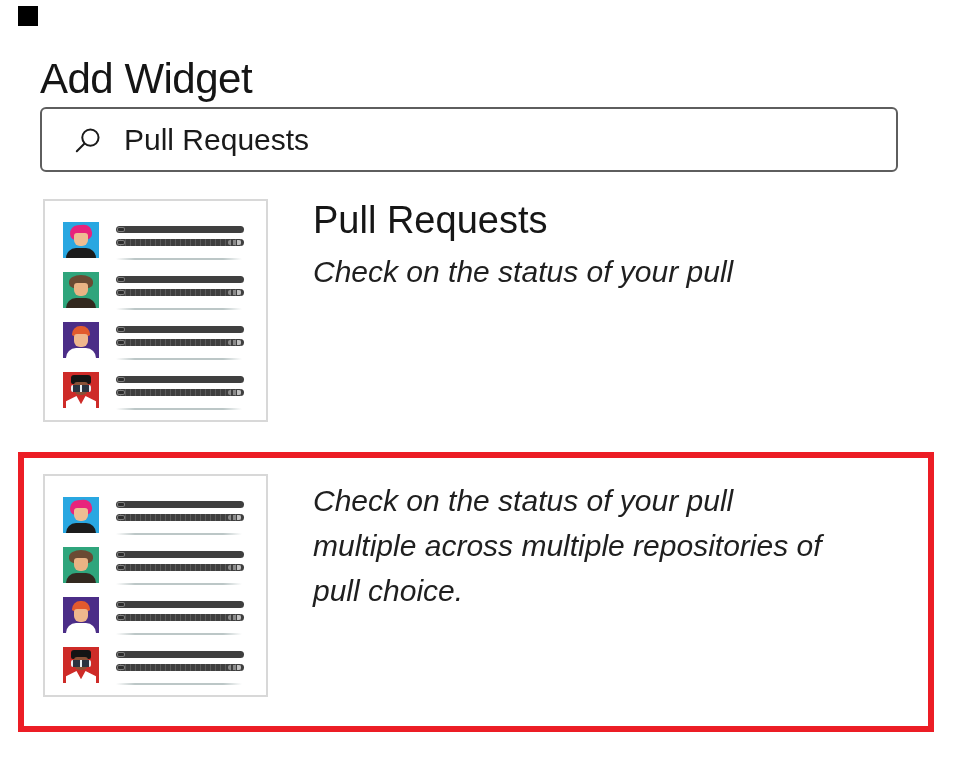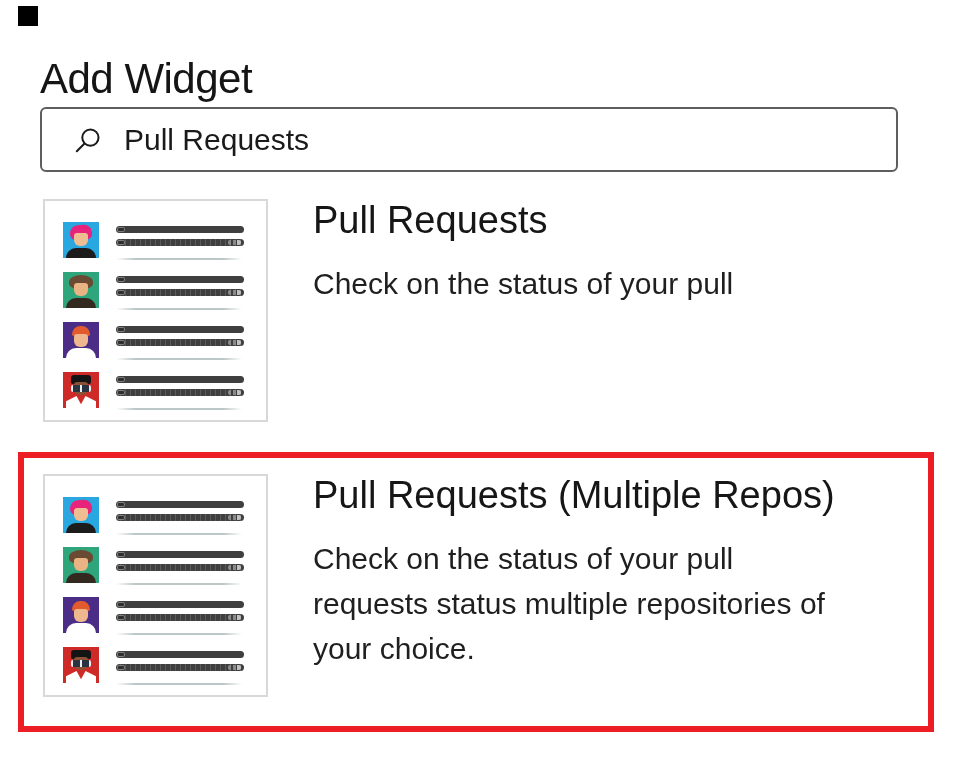--- a/index.html
+++ b/index.html
@@ -54,21 +54,21 @@
   .pv-bar{position:relative;height:7px;width:128px;border-radius:4px;background:#3f3f3f;}
   .pv-bar::before{content:"";position:absolute;left:1px;top:1px;bottom:1px;width:8px;border-radius:2px;
     background:#2e2e2e;box-shadow:inset 0 0 0 1px #808080;}
   .pv-bar.b2{margin-top:6px;background:repeating-linear-gradient(90deg,#3f3f3f 0 4px,#5b5b5b 4px 5px);}
   .pv-bar.b2::after{content:"";position:absolute;right:3px;top:1px;bottom:1px;width:13px;border-radius:2px;
     background:linear-gradient(90deg,#8a8a8a 0 3px,#3f3f3f 3px 5px,#8a8a8a 5px 8px,#3f3f3f 8px 9px,#c0c0c0 9px 13px);}
   .pv-sep{height:2px;width:126px;margin-top:12px;
     background:linear-gradient(90deg,rgba(188,199,199,0),#bcc7c7 15%,#bcc7c7 85%,rgba(188,199,199,0));}
   .text-col{position:absolute;left:289px;top:14px;}
   .w-title{font-size:38px;line-height:46px;font-weight:400;color:#161616;white-space:nowrap;}
-  .w-desc{margin-top:18px;font-size:30px;line-height:45px;font-weight:400;color:#1f1f1f;}
+  .w-desc{margin-top:6px;font-size:30px;line-height:45px;font-weight:400;color:#1f1f1f;font-style:italic;}
 </style>
 </head>
 <body>
 
 <div class="corner-mark"></div>
 
 <h1 class="page-title">Add Widget</h1>
 
 <div class="search-box">
   <svg width="32" height="32" viewBox="0 0 24 24" aria-hidden="true">
@@ -184,20 +184,19 @@
           <div class="av-glasses"></div>
         </div>
         <div class="pv-lines">
           <div class="pv-bar b1"></div>
           <div class="pv-bar b2"></div>
           <div class="pv-sep"></div>
         </div>
       </div>
     </div>
   <div class="text-col">
-    <div class="w-title">Pull Requests (Multiple Repos)</div>
     <div class="w-desc">
         <div>Check on the status of your pull</div>
-        <div>requests status multiple repositories of</div>
-        <div>your choice.</div>
+        <div>multiple across multiple repositories of</div>
+        <div>pull choice.</div>
       </div>
   </div>
 </div>
 
 </body></html>

